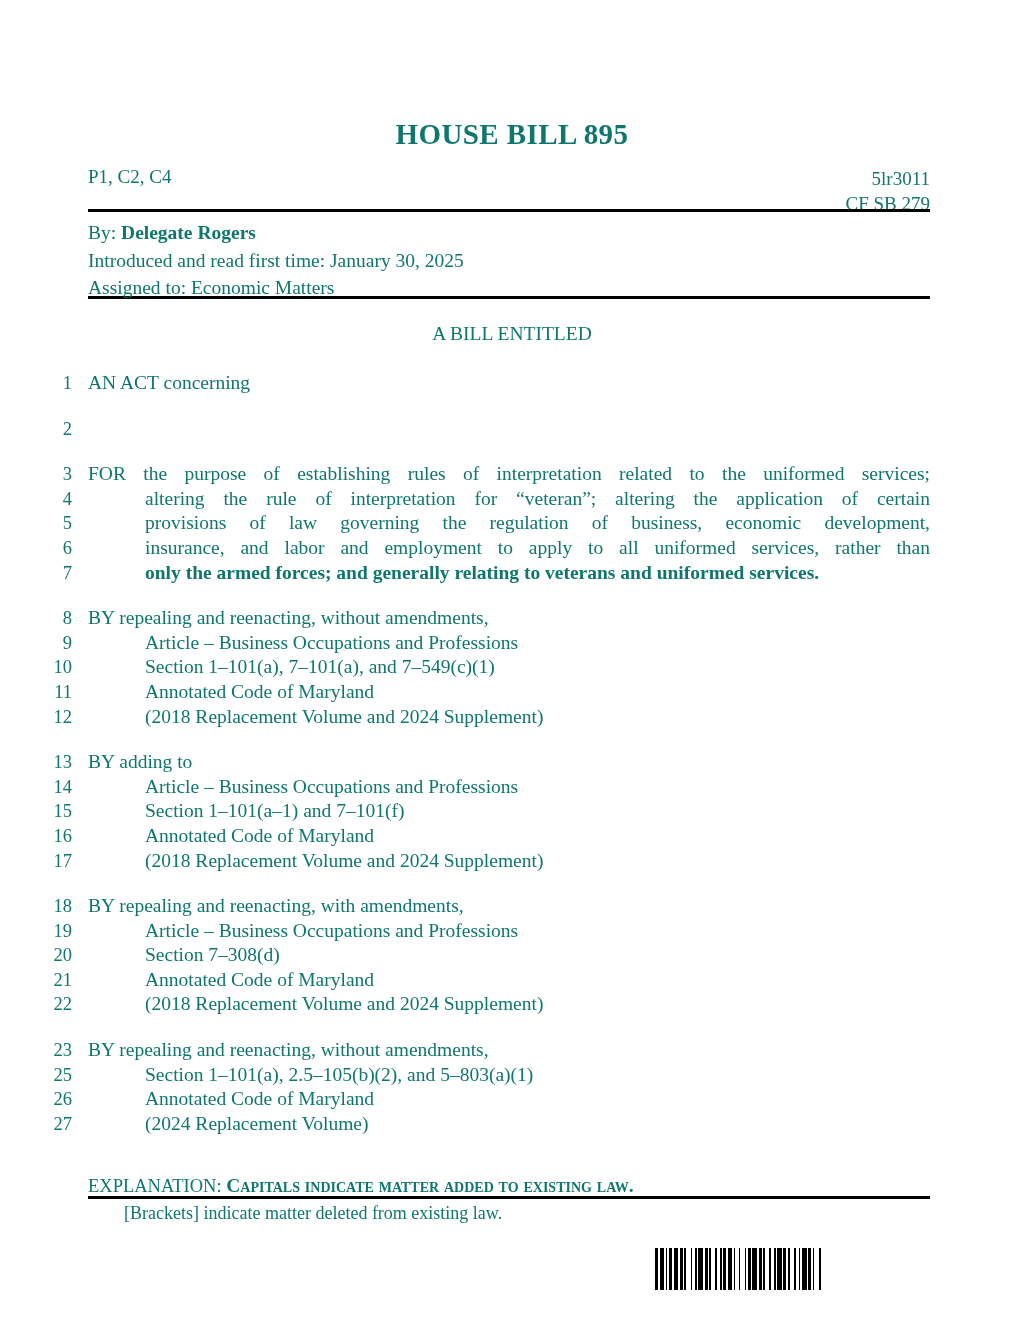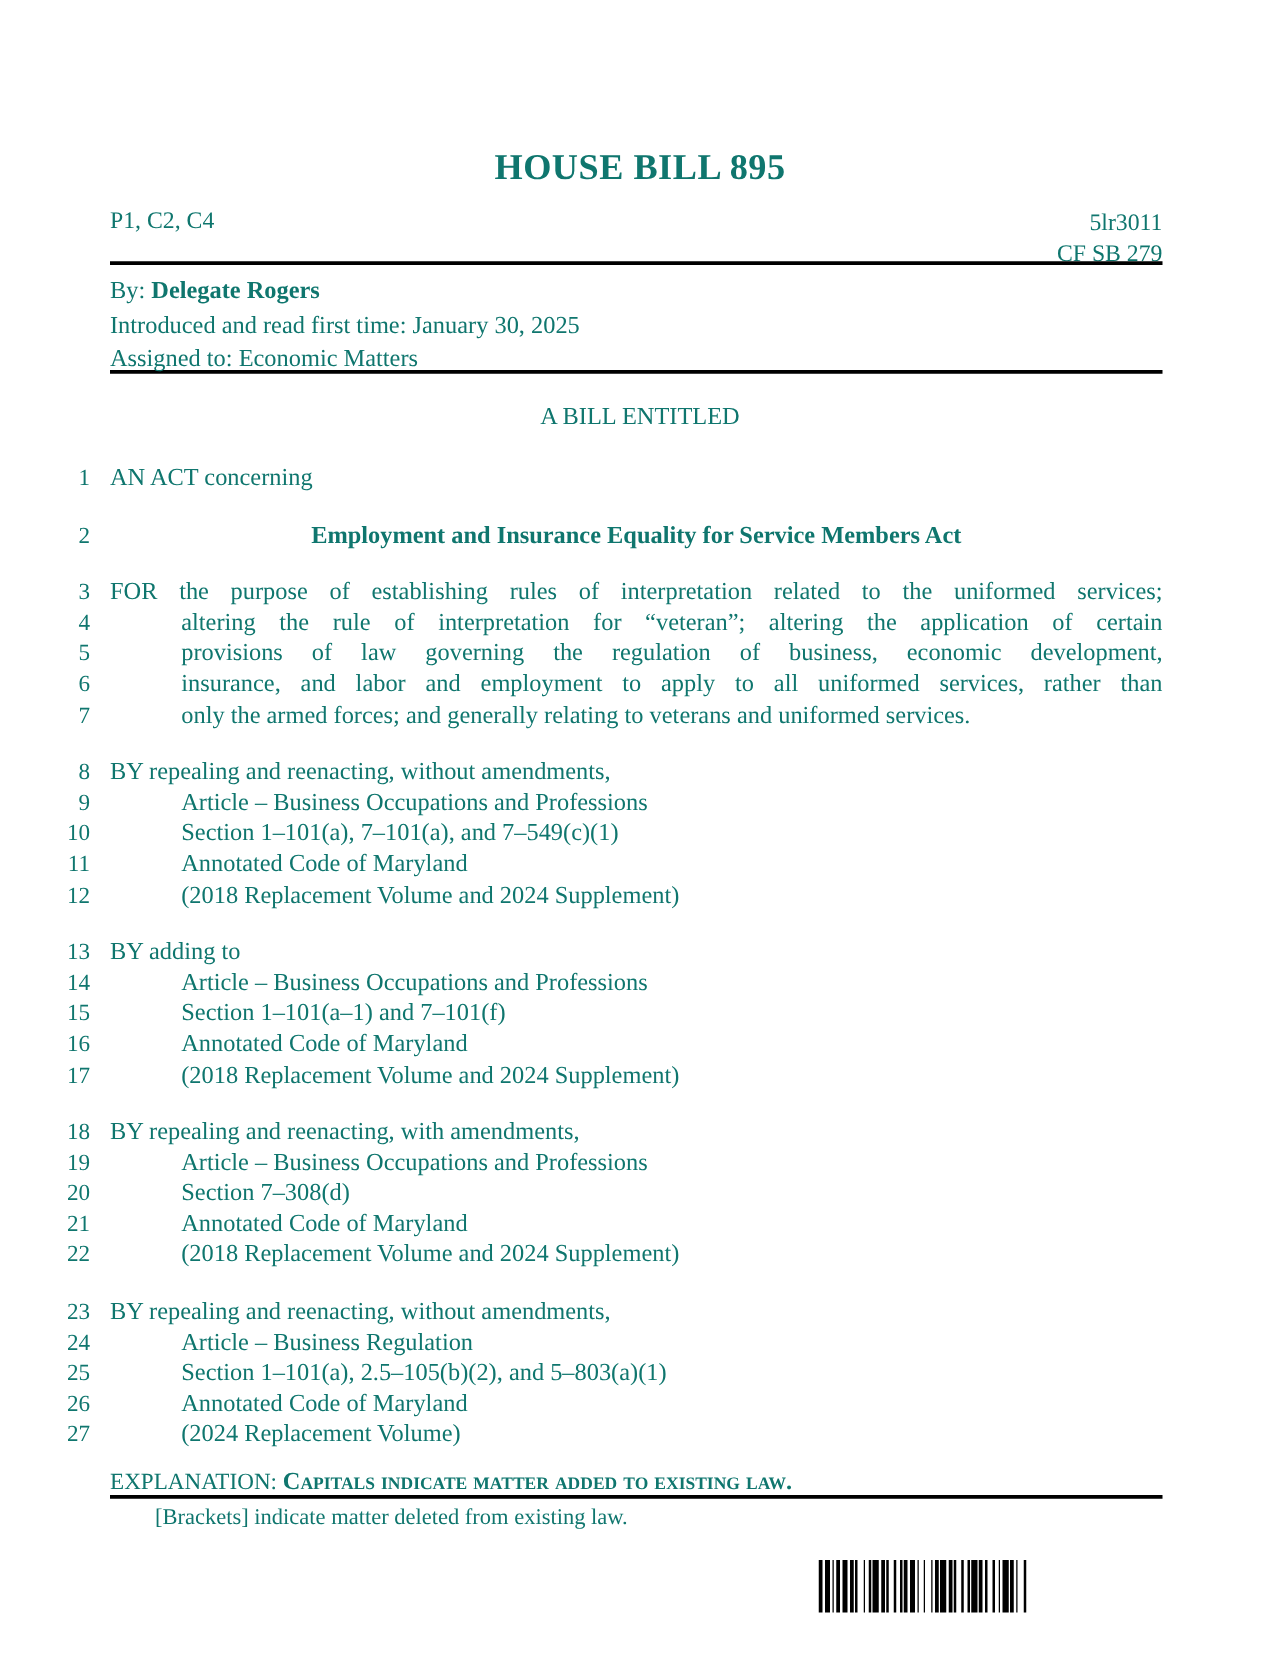--- a/index.html
+++ b/index.html
@@ -121,20 +121,21 @@
   }
   .txt.just-first {
     padding-left: 0;
     text-align: justify;
     text-align-last: justify;
   }
   .txt.just-last {
     padding-left: 57px;
     text-align: center;
     text-align-last: left;
+    font-weight: bold;
   }
 
   
   .explanation {
     position: absolute;
     top: 1172px;
     left: 88px;
     width: 842px;
     font-size: 18.5px;
     line-height: 1.45;
@@ -198,21 +199,20 @@
   <div class="body" id="body-root">
       <div class="lineblock">
         <div class="ln">
           <span class="num">1</span>
           <div class="txt">AN ACT concerning</div>
         </div>
       </div>
       <div class="lineblock">
         <div class="ln">
           <span class="num">2</span>
-          <div class="txt center-bold">Employment and Insurance Equality for Service Members Act</div>
         </div>
       </div>
       <div class="lineblock">
         <div class="ln">
           <span class="num">3</span>
           <div class="txt just-first">FOR the purpose of establishing rules of interpretation related to the uniformed services;</div>
         </div>
         <div class="ln">
           <span class="num">4</span>
           <div class="txt just">altering the rule of interpretation for “veteran”; altering the application of certain</div>
@@ -293,24 +293,20 @@
         </div>
         <div class="ln">
           <span class="num">22</span>
           <div class="txt indent">(2018 Replacement Volume and 2024 Supplement)</div>
         </div>
       </div>
       <div class="lineblock">
         <div class="ln">
           <span class="num">23</span>
           <div class="txt">BY repealing and reenacting, without amendments,</div>
-        </div>
-        <div class="ln">
-          <span class="num">24</span>
-          <div class="txt indent">Article – Business Regulation</div>
         </div>
         <div class="ln">
           <span class="num">25</span>
           <div class="txt indent">Section 1–101(a), 2.5–105(b)(2), and 5–803(a)(1)</div>
         </div>
         <div class="ln">
           <span class="num">26</span>
           <div class="txt indent">Annotated Code of Maryland</div>
         </div>
         <div class="ln">

